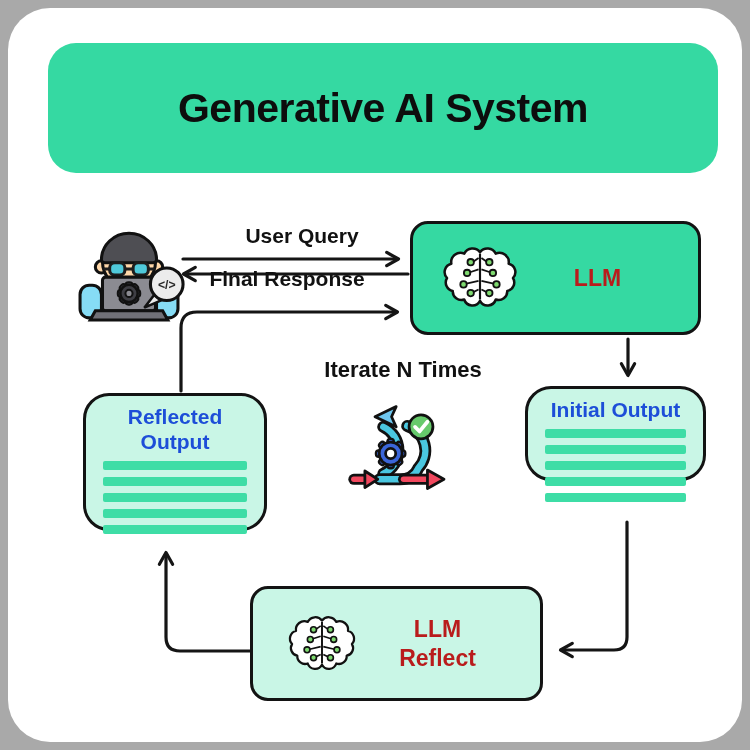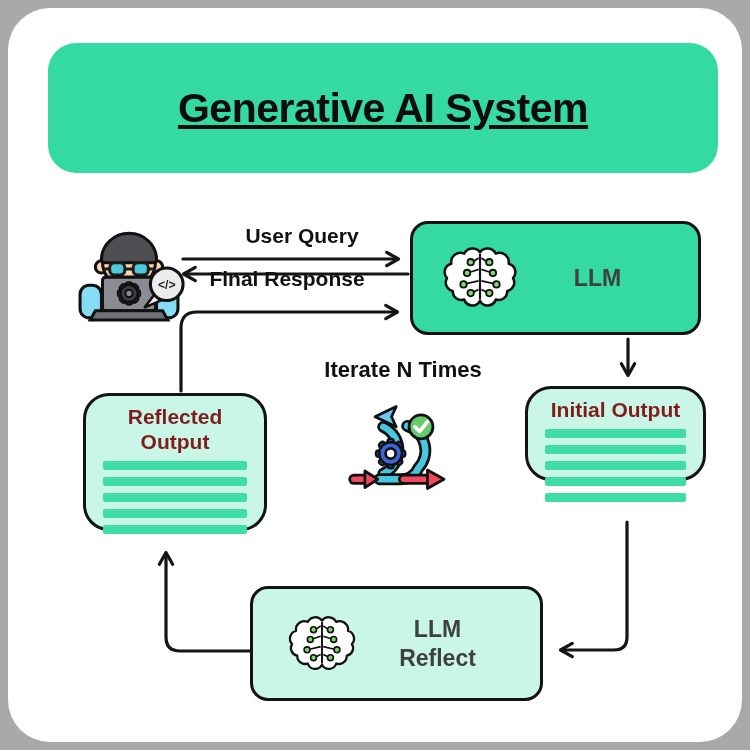--- a/index.html
+++ b/index.html
@@ -14,21 +14,21 @@
     position:absolute;left:8px;top:8px;width:734px;height:734px;
     background:#ffffff;border-radius:42px;
   }
   .banner{
     position:absolute;left:40px;top:35px;width:670px;height:130px;
     background:#35d9a2;border-radius:28px;
     display:flex;align-items:center;justify-content:center;
   }
   .banner .title{
     font-size:41px;font-weight:800;color:#0d0d0d;text-align:center;
-    line-height:1.22;letter-spacing:-0.5px;text-decoration:underline;
+    line-height:1.22;letter-spacing:-0.5px;
   }
   .lbl{
     position:absolute;font-weight:800;color:#111;text-align:center;
   }
   .lbl-user-query{left:194px;top:216px;width:200px;font-size:21px;}
   .lbl-final-response{left:179px;top:259px;width:200px;font-size:21px;}
   .lbl-iterate{left:295px;top:349px;width:200px;font-size:22px;}
   svg.connectors{position:absolute;left:0;top:0;pointer-events:none;}
   .node{
     position:absolute;border:3.2px solid #131313;box-sizing:border-box;
@@ -36,31 +36,31 @@
   }
   .node-generate{
     left:402px;top:213px;width:291px;height:114px;
     background:#35d9a2;border-radius:18px;padding-right:26px;
   }
   .node-reflect{
     left:242px;top:578px;width:293px;height:115px;
     background:#c9f6e6;border-radius:18px;padding-right:26px;
   }
   .node-label{
-    flex:1;text-align:center;font-size:23px;font-weight:800;color:#404040;line-height:1.25;
+    flex:1;text-align:center;font-size:23px;font-weight:800;color:#b91c1c;line-height:1.25;
   }
   .out-node{
     position:absolute;border:3.2px solid #131313;box-sizing:border-box;
     background:#c9f6e6;border-radius:26px;padding:8px 15px 0 15px;
     display:block;
   }
   .node-initial{left:517px;top:378px;width:181px;height:95px;}
   .node-reflected{left:75px;top:385px;width:184px;height:138px;}
   .out-title{
-    text-align:center;font-size:21px;font-weight:800;color:#7f1d1d;line-height:25px;
+    text-align:center;font-size:21px;font-weight:800;color:#1d4ed8;line-height:25px;
   }
   .tlines{margin-top:5px;}
   .tline{
     height:9px;border-radius:2px;background:#3edda6;margin:7px 2px 0 2px;
   }
   .icon-wrap{position:absolute;}
   .brain-wrap-generate{margin-left:24px;width:86px;height:76px;flex:0 0 auto;}
   .brain-wrap-reflect{margin-left:30px;width:78px;height:70px;flex:0 0 auto;}
 </style>
 </head>

